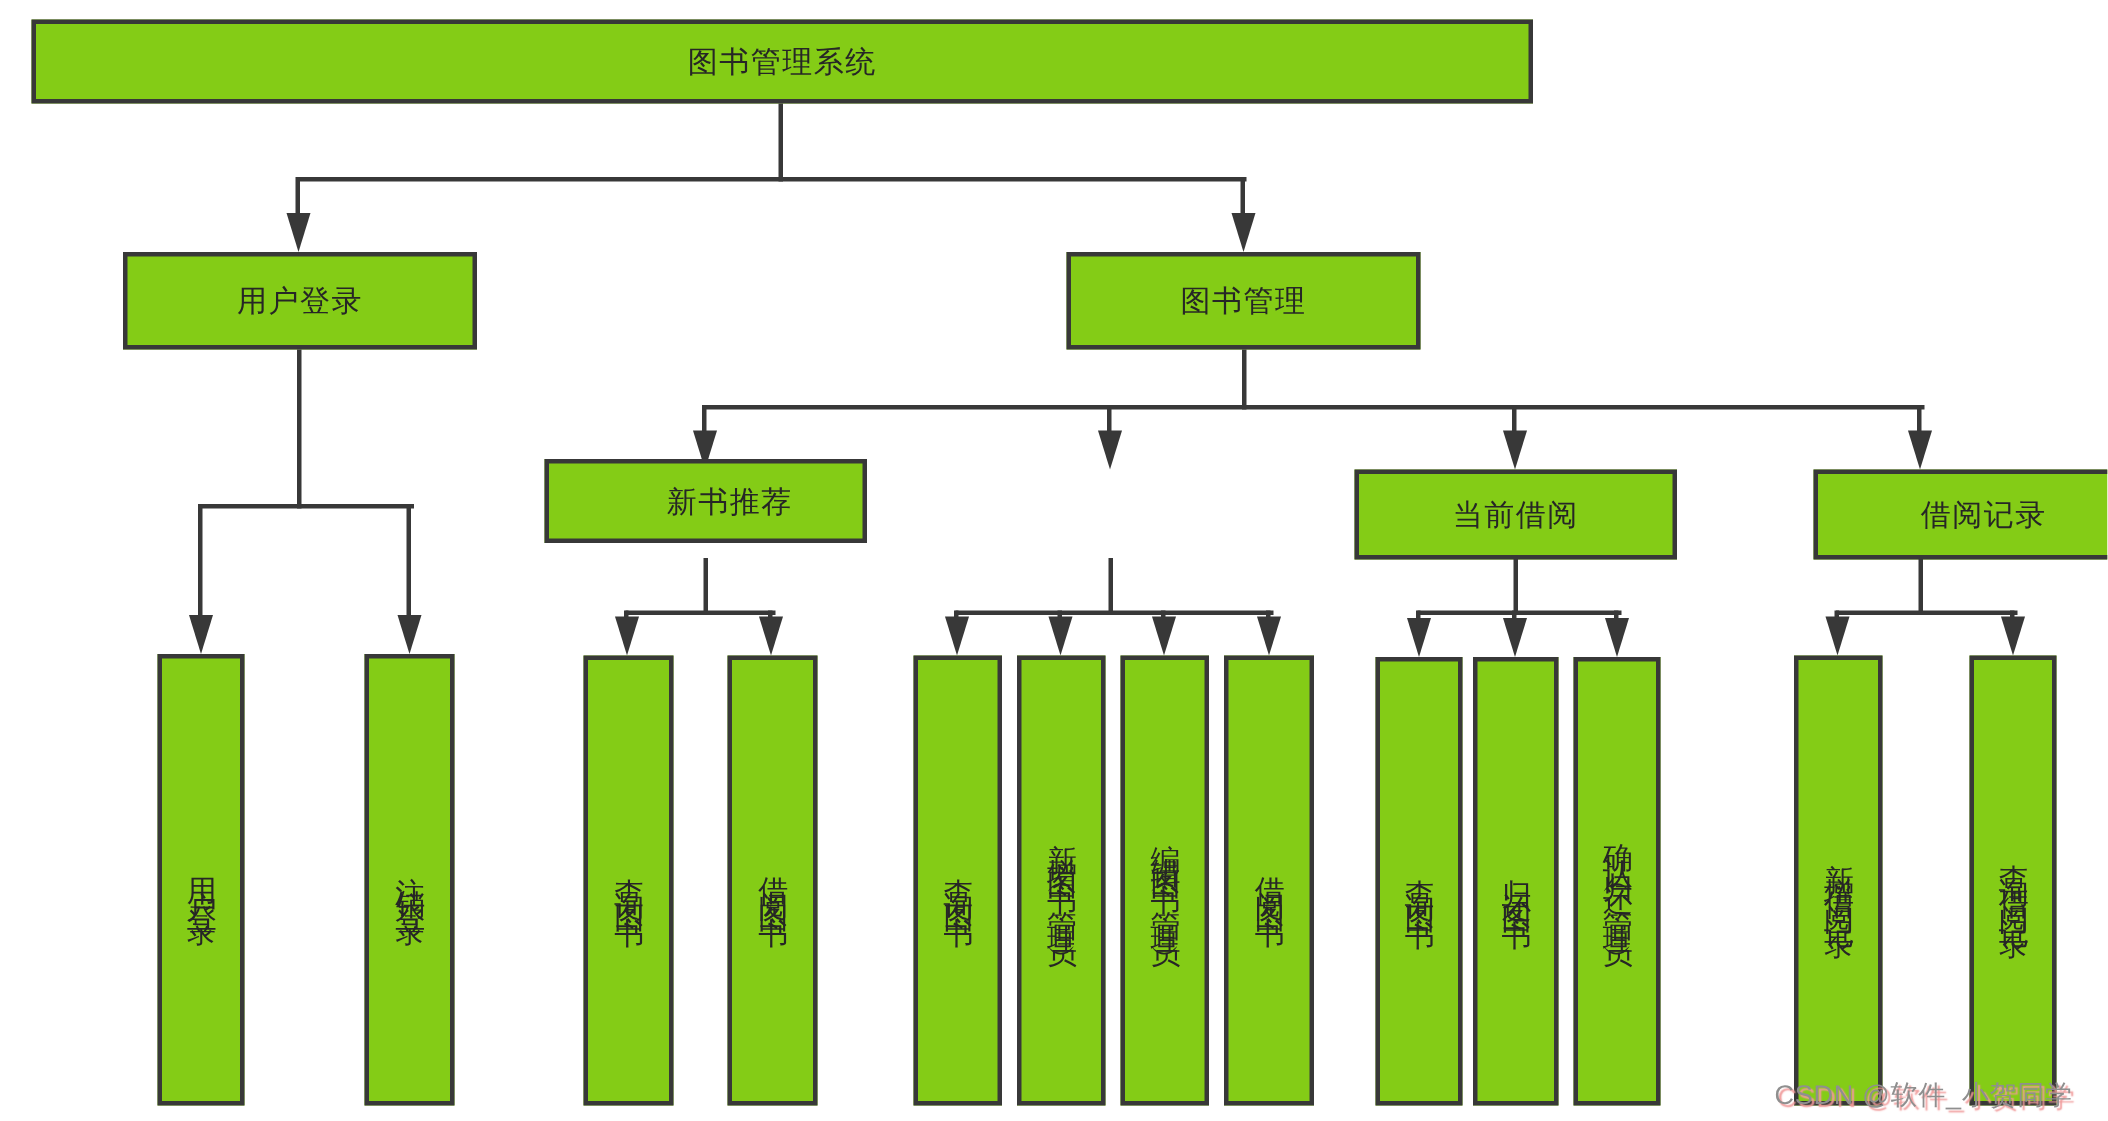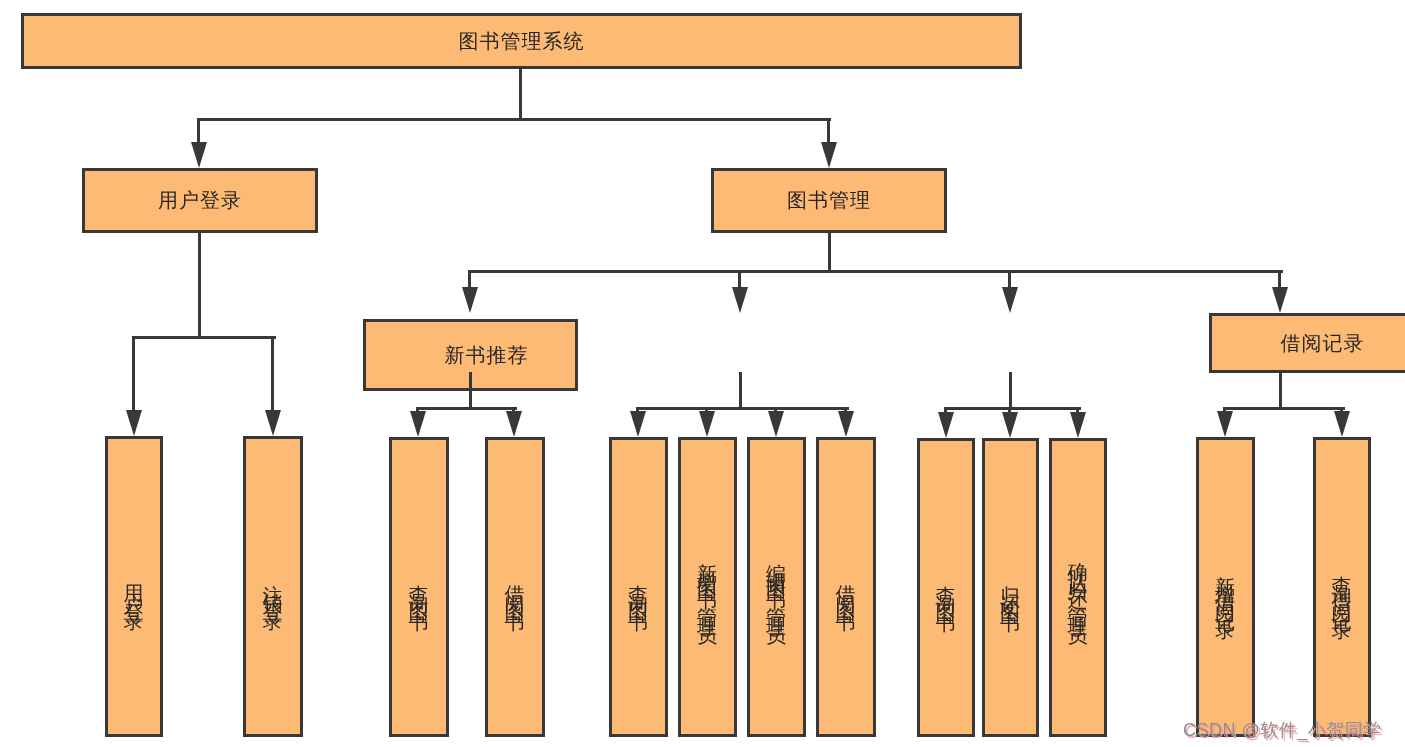--- a/index.html
+++ b/index.html
@@ -14,21 +14,21 @@
     width:1405px;height:747px;
     background:#ffffff;
     overflow:hidden;
     font-family:"Liberation Sans","DejaVu Sans",sans-serif;
   }
   
   .hbox,.vbox{
     position:absolute;
     box-sizing:border-box;
     border:3px solid var(--line);
-    background:#fdba74;
+    background:#84cc16;
     display:flex;
     align-items:center;
     justify-content:center;
   }
   .hbox span{
     font-size:20px;
     letter-spacing:1px;
     color:var(--text);
     white-space:nowrap;
   }
@@ -55,21 +55,21 @@
     content:"";position:absolute;
     left:0;bottom:0;width:0;height:0;
     border-left:8px solid transparent;
     border-right:8px solid transparent;
     border-top:26px solid var(--line);
   }
   
   #b-root {left:21px;  top:13px;  width:1001px;height:56px;}
   #b-login{left:82px;  top:168px; width:236px; height:65px;}
   #b-mgmt {left:711px; top:168px; width:236px; height:65px;text-align:center;}
-  #b-nb   {left:363px; top:319px; width:215px; height:72px;padding-left:32px;}
+  #b-nb   {left:363px; top:306px; width:215px; height:56px;padding-left:32px;}
   #b-bw   {left:633px; top:313px; width:215px; height:60px;}
   #b-cur  {left:903px; top:313px; width:215px; height:60px;}
   #b-rec  {left:1173px;top:313px; width:227px; height:60px;margin-left:36px;}
   #l-a1{left:105px; top:436px;width:58px;height:301px;}
   #l-a2{left:243px; top:436px;width:60px;height:301px;}
   #l-b1{left:389px; top:437px;width:60px;height:300px;}
   #l-b2{left:485px; top:437px;width:60px;height:300px;}
   #l-c1{left:609px; top:437px;width:59px;height:300px;}
   #l-c2{left:678px; top:437px;width:59px;height:300px;}
   #l-c3{left:747px; top:437px;width:59px;height:300px;}
@@ -119,20 +119,23 @@
   <div class="line vline" style="left:828px;top:233px;height:40px;"></div>
   <div class="line hline" style="left:469px;top:270px;width:814px;"></div>
   <div class="arr" style="left:462px;top:270px;height:43px;"></div>
   <div class="arr" style="left:732px;top:270px;height:43px;"></div>
   <div class="arr" style="left:1002px;top:270px;height:43px;"></div>
   <div class="arr" style="left:1272px;top:270px;height:43px;"></div>
 
   <div class="hbox" id="b-nb">
     <span>新书推荐</span>
   </div>
+  <div class="hbox" id="b-cur">
+    <span>当前借阅</span>
+  </div>
   <div class="hbox" id="b-rec">
     <span>借阅记录</span>
   </div>
 
   <div class="line vline" style="left:469px;top:372px;height:38px;"></div>
   <div class="line hline" style="left:417px;top:407px;width:100px;"></div>
   <div class="arr" style="left:410px;top:407px;height:30px;"></div>
   <div class="arr" style="left:506px;top:407px;height:30px;"></div>
 
   <div class="line vline" style="left:739px;top:372px;height:38px;"></div>

